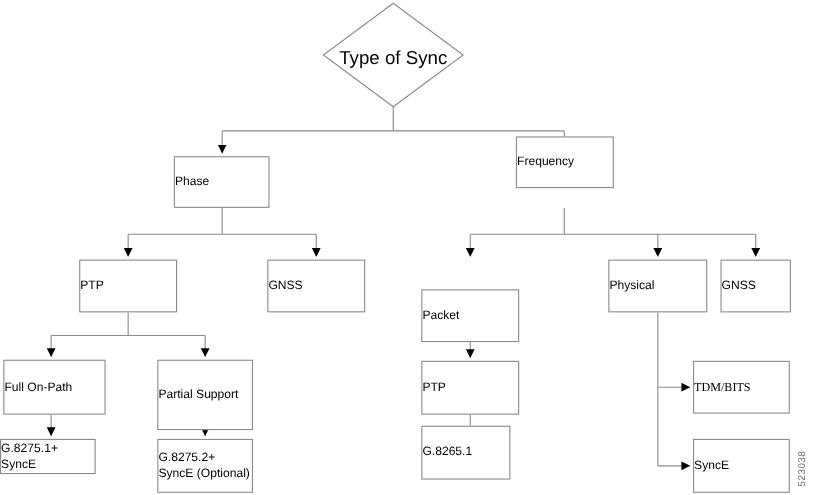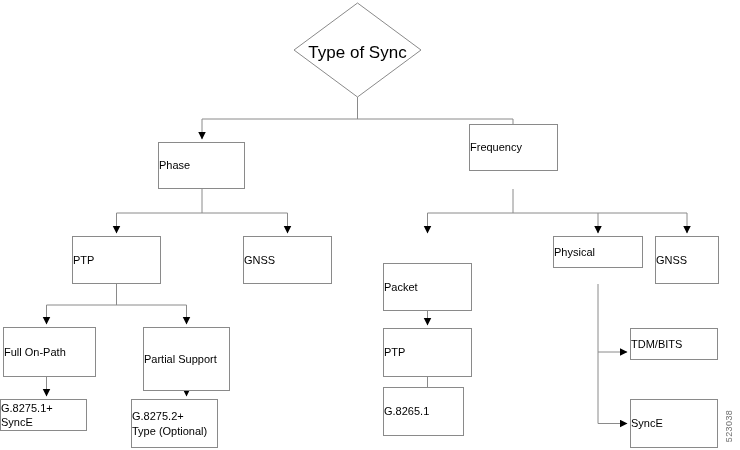--- a/index.html
+++ b/index.html
@@ -44,28 +44,28 @@
     width: 127px;
     text-align: center;
     font-size: 17px;
   }
   
   .n-phase          { left: 158px; top: 142px; width: 87px; height: 47px; }
   .n-frequency      { left: 469px; top: 124px; width: 89px; height: 47px; }
   .n-ptp-phase      { left: 72px;  top: 236px; width: 89px; height: 48px; }
   .n-gnss-phase     { left: 243px; top: 236px; width: 89px; height: 48px; }
   .n-packet         { left: 383px; top: 236px; width: 89px; height: 48px; margin-top: 27px; }
-  .n-physical       { left: 553px; top: 236px; width: 90px; height: 32px; }
+  .n-physical       { left: 553px; top: 236px; width: 90px; height: 48px; }
   .n-gnss-frequency { left: 655px; top: 236px; width: 64px; height: 48px; }
   .n-full-on-path   { left: 3px;   top: 327px; width: 93px; height: 50px; }
   .n-partial-support{ left: 143px; top: 327px; width: 87px; height: 64px; }
   .n-ptp-frequency  { left: 383px; top: 328px; width: 89px; height: 49px; }
-  .n-tdm-bits       { left: 630px; top: 328px; width: 88px; height: 32px; }
+  .n-tdm-bits       { left: 630px; top: 328px; width: 88px; height: 48px; font-family: Liberation Serif, serif; }
   .n-g8275-1        { left: 0;   top: 399px; width: 87px; height: 32px; }
-  .n-g8275-2        { left: 131px; top: 399px; width: 87px; height: 49px; }
+  .n-g8275-2        { left: 143px; top: 399px; width: 87px; height: 49px; }
   .n-g8265-1        { left: 383px; top: 387px; width: 81px; height: 49px; }
   .n-synce          { left: 630px; top: 399px; width: 88px; height: 49px; }
 
   .figure-id {
     position: absolute;
     left: 729px;
     top: 426px;
     transform: translate(-50%, -50%) rotate(-90deg);
     font-size: 9px;
     color: #707070;
@@ -157,21 +157,21 @@
   <div class="node n-tdm-bits">
     <span>TDM/BITS</span>
   </div>
 
   <div class="node n-g8275-1">
     <span>G.8275.1+</span>
     <span>SyncE</span>
   </div>
   <div class="node n-g8275-2">
     <span>G.8275.2+</span>
-    <span>Type (Optional)</span>
+    <span>SyncE (Optional)</span>
   </div>
   <div class="node n-g8265-1">
     <span>G.8265.1</span>
   </div>
   <div class="node n-synce">
     <span>SyncE</span>
   </div>
 
   <div class="figure-id">523038</div>
 

